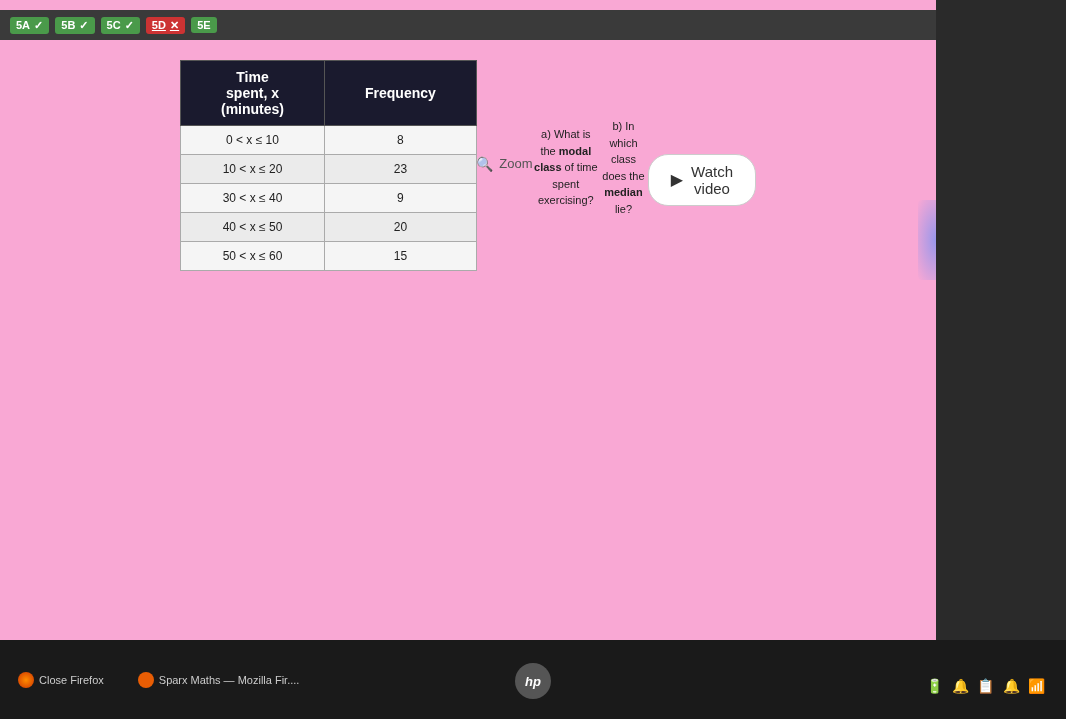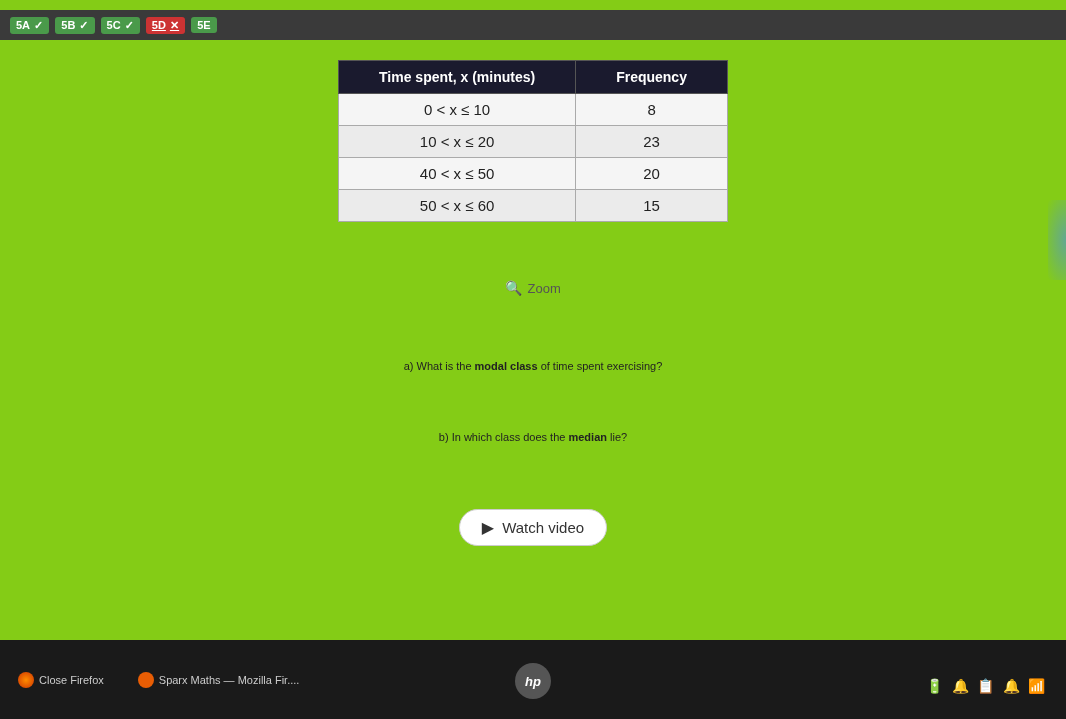--- a/index.html
+++ b/index.html
@@ -11,23 +11,23 @@
       font-family: Arial, sans-serif;
       overflow: hidden;
       position: relative;
     }
 
     
     .screen {
       position: absolute;
       top: 0;
       left: 0;
-      width: 1066px;
+      width: 936px;
       height: 640px;
-      background: #84cc16;
+      background: #f9a8d4;
       display: flex;
       flex-direction: column;
       align-items: center;
       padding-top: 10px;
     }
 
     
     .top-bar {
       width: 100%;
       height: 30px;
@@ -52,25 +52,23 @@
     }
 
     .tab-badge.red {
       background: #cc3333;
       text-decoration: underline;
     }
 
     
     .content {
       display: flex;
-      flex-direction: column;
       align-items: center;
       width: 100%;
       padding: 0 180px;
-      gap: 40px;
     }
 
     
     .data-table {
       border-collapse: collapse;
       margin-bottom: 18px;
       background: white;
     }
 
     .data-table th {
@@ -78,21 +76,21 @@
       color: white;
       padding: 8px 40px;
       font-size: 14px;
       font-weight: bold;
       border: 1px solid #555;
       text-align: center;
     }
 
     .data-table td {
       padding: 7px 40px;
-      font-size: 15px;
+      font-size: 12px;
       border: 1px solid #aaa;
       text-align: center;
       background: #f5f5f5;
       color: #222;
     }
 
     .data-table tr:nth-child(even) td {
       background: #ebebeb;
     }
 
@@ -271,20 +269,24 @@
       <tbody id="table-body">
       <tr>
             <td>0 &lt; x ≤ 10</td>
             <td>8</td>
           </tr>
           <tr>
             <td>10 &lt; x ≤ 20</td>
             <td>23</td>
           </tr>
           <tr>
+            <td>30 &lt; x ≤ 40</td>
+            <td>9</td>
+          </tr>
+          <tr>
             <td>40 &lt; x ≤ 50</td>
             <td>20</td>
           </tr>
           <tr>
             <td>50 &lt; x ≤ 60</td>
             <td>15</td>
           </tr>
         </tbody>
     </table>
 

